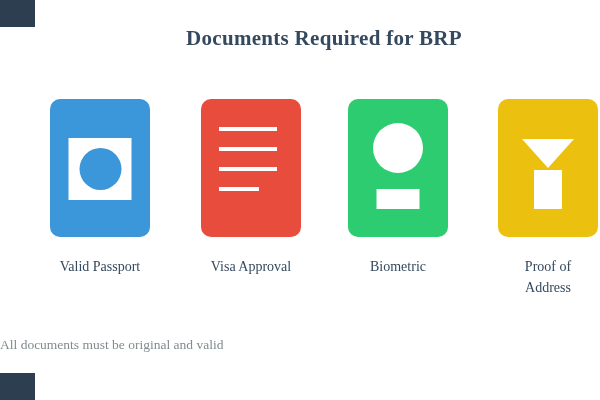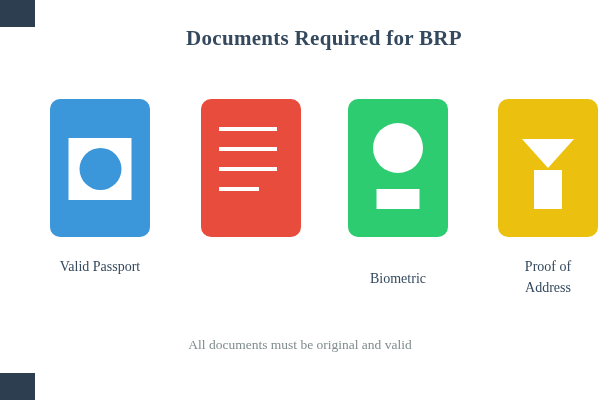--- a/index.html
+++ b/index.html
@@ -117,21 +117,20 @@
     text-align: center;
     font-size: 14px;
     line-height: 21px;
     color: #34495e;
   }
   .footer-note {
     position: absolute;
     top: 337px;
     left: 0;
     width: 600px;
-    text-align: center;
     font-size: 13.5px;
     color: #7f8c8d;
   }
 </style>
 </head>
 <body>
 
 <div id="stage">
 
   <div class="corner top" style="background-color: rgb(44, 62, 80);"></div>
@@ -151,27 +150,28 @@
 
   <div class="card" style="left: 201px; background-color: rgb(231, 76, 60);">
     <div class="letter-lines">
       <div class="letter-line"></div>
       <div class="letter-line"></div>
       <div class="letter-line"></div>
       <div class="letter-line short"></div>
     </div>
   </div>
   <div class="card-label" style="left:176px;">
+    <div>Visa Approval</div>
   </div>
 
   <div class="card" style="left: 348px; background-color: rgb(46, 204, 113);">
     <div class="person-head"></div>
     <div class="person-body"></div>
   </div>
-  <div class="card-label" style="left:323px;margin-top:12px;">
+  <div class="card-label" style="left:323px;">
     <div>Biometric</div>
   </div>
 
   <div class="card" style="left: 498px; background-color: rgb(236, 192, 15);">
     <div class="funnel-triangle"></div>
     <div class="funnel-stand"></div>
   </div>
   <div class="card-label" style="left:473px;">
     <div>Proof of</div>
     <div>Address</div>

